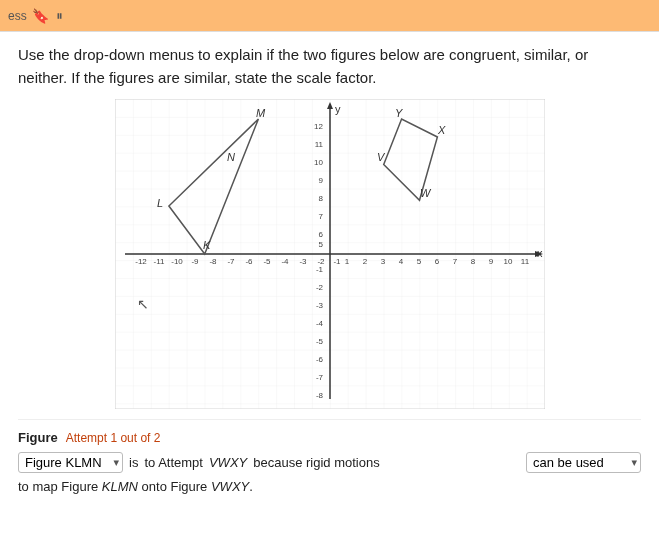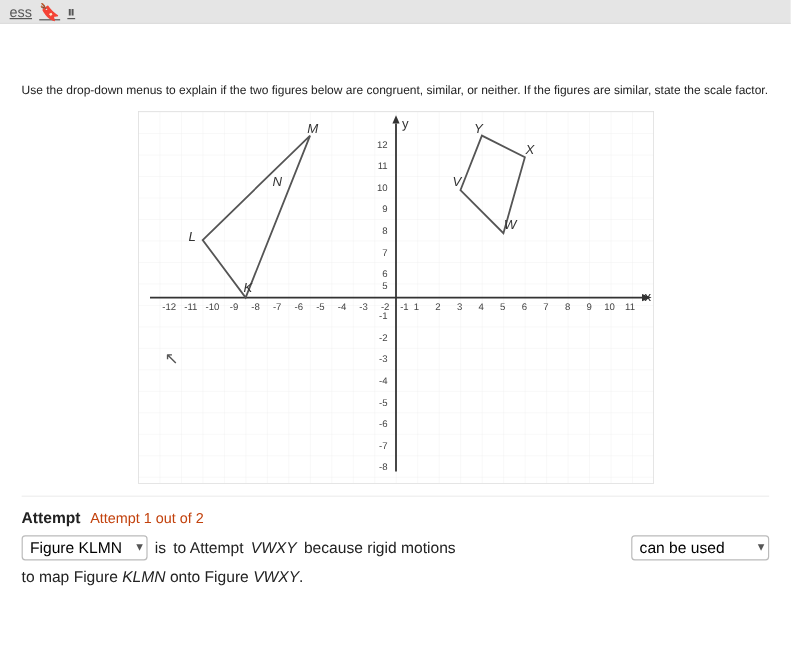--- a/index.html
+++ b/index.html
@@ -8,42 +8,40 @@
       background: #fff;
       width: 659px;
       min-height: 547px;
       font-size: 13px;
       color: #222;
       overflow: hidden;
     }
     .top-bar {
       display: flex;
       align-items: center;
-      background: #e5e5e5;
+      background: #fdba74;
       border-bottom: 1px solid #ddd;
       padding: 3px 8px;
       font-size: 12px;
       color: #555;
-      height: 20px;
-      text-decoration: underline;
+      height: 32px;
     }
     .top-bar-left {
       display: flex;
       align-items: center;
       gap: 6px;
     }
     .content {
       padding: 12px 18px 8px 18px;
     }
     .question-text {
-      font-size: 10px;
+      font-size: 15px;
       line-height: 1.5;
       margin-bottom: 10px;
       max-width: 640px;
-      margin-top: 36px;
     }
     .graph-area {
       display: flex;
       justify-content: center;
       margin-bottom: 10px;
       position: relative;
     }
     .graph-svg {
       display: block;
     }
@@ -199,21 +197,21 @@
       <text x="305" y="98" font-size="11" fill="#333" font-style="italic">W</text>
       <text x="323" y="35" font-size="11" fill="#333" font-style="italic">X</text>
       <text x="280" y="18" font-size="11" fill="#333" font-style="italic">Y</text>
 
       <text x="22" y="210" font-size="14" fill="#555">↖</text>
     </svg>
   </div>
 
   <div class="answer-section">
     <div class="answer-label-row">
-      <span class="answer-label">Attempt</span>
+      <span class="answer-label">Figure</span>
       <span class="attempt-label">Attempt 1 out of 2</span>
     </div>
 
     <div class="dropdown-row">
       <div class="dropdown-wrapper">
         <select class="dropdown">
           <option>Figure KLMN</option>
           <option>Figure VWXY</option>
         </select>
       </div>

